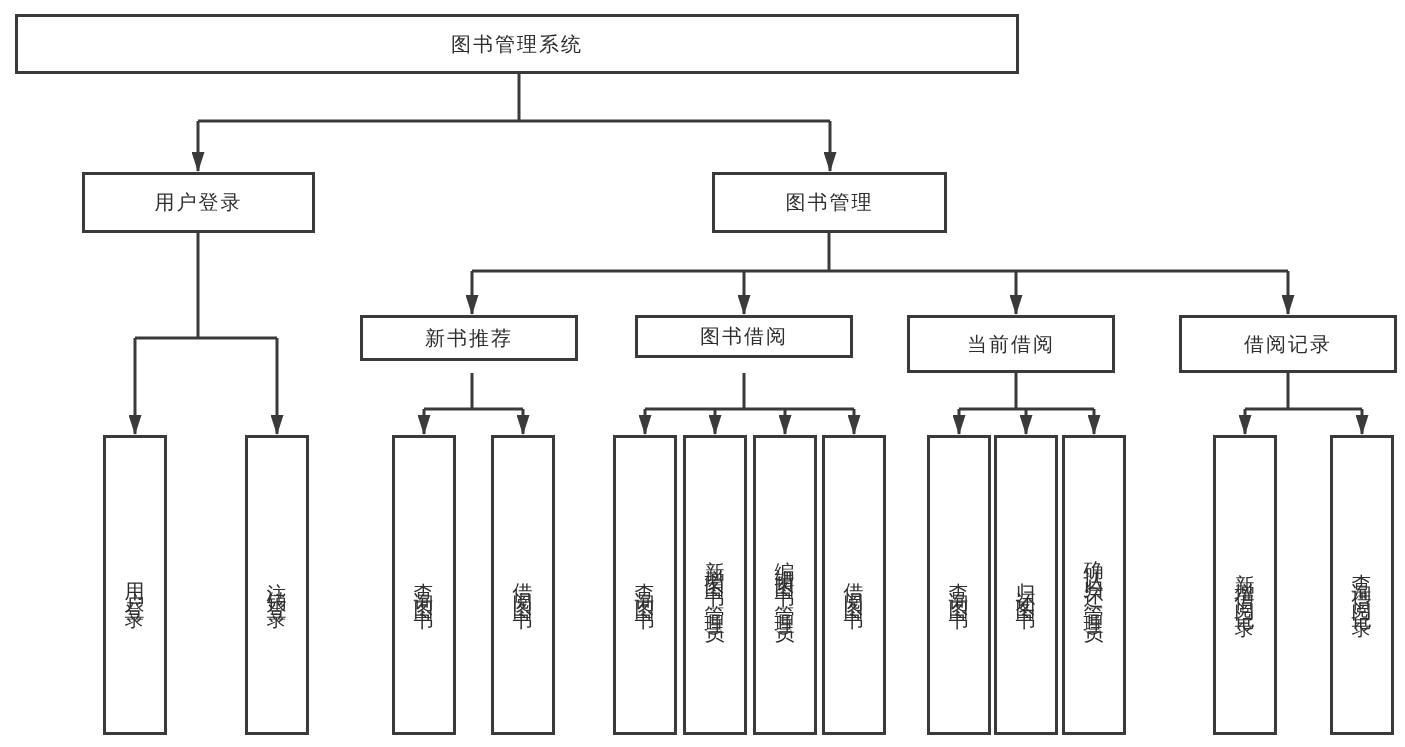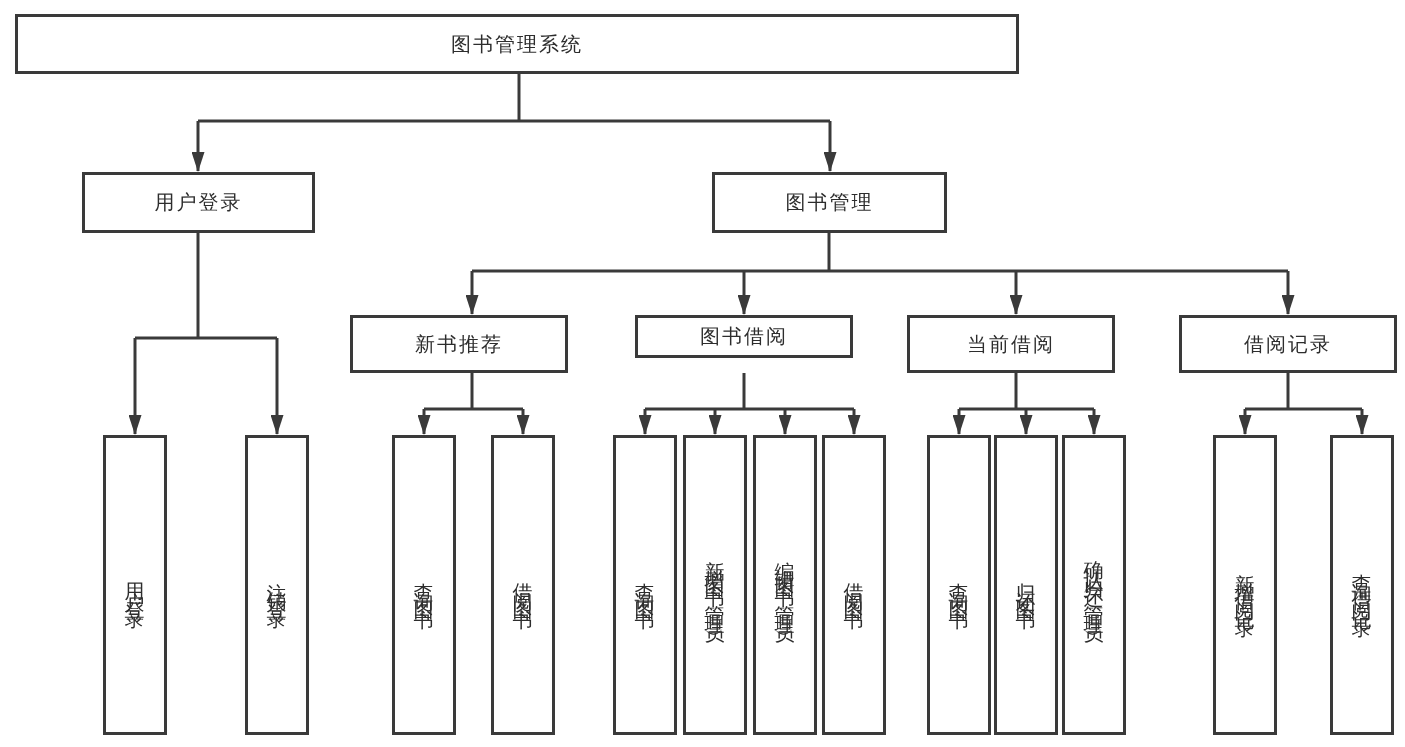--- a/index.html
+++ b/index.html
@@ -97,21 +97,21 @@
     <path d="M1094 409 V434" marker-end="url(#arrow)"></path>
     <path d="M1245 409 V434" marker-end="url(#arrow)"></path>
     <path d="M1362 409 V434" marker-end="url(#arrow)"></path>
   </svg>
 
   <div class="box h-box" style="left:15px;top:14px;width:1004px;height:60px;">图书管理系统</div>
 
   <div class="box h-box" style="left:82px;top:172px;width:233px;height:61px;">用户登录</div>
   <div class="box h-box" style="left:712px;top:172px;width:235px;height:61px;">图书管理</div>
 
-  <div class="box h-box" style="left:350px;top:315px;width:218px;height:58px;">新书推荐</div>
+  <div class="box h-box" style="left:360px;top:315px;width:218px;height:46px;">新书推荐</div>
   <div class="box h-box" style="left:635px;top:315px;width:218px;height:43px;">图书借阅</div>
   <div class="box h-box" style="left:907px;top:315px;width:208px;height:58px;">当前借阅</div>
   <div class="box h-box" style="left:1179px;top:315px;width:218px;height:58px;font-family:Liberation Serif, serif;">借阅记录</div>
 
   <div class="box leaf" style="left:103px;">
     <span>用户登录</span>
     </div>
   <div class="box leaf" style="left:245px;">
     <span>注销登录</span>
     </div>

